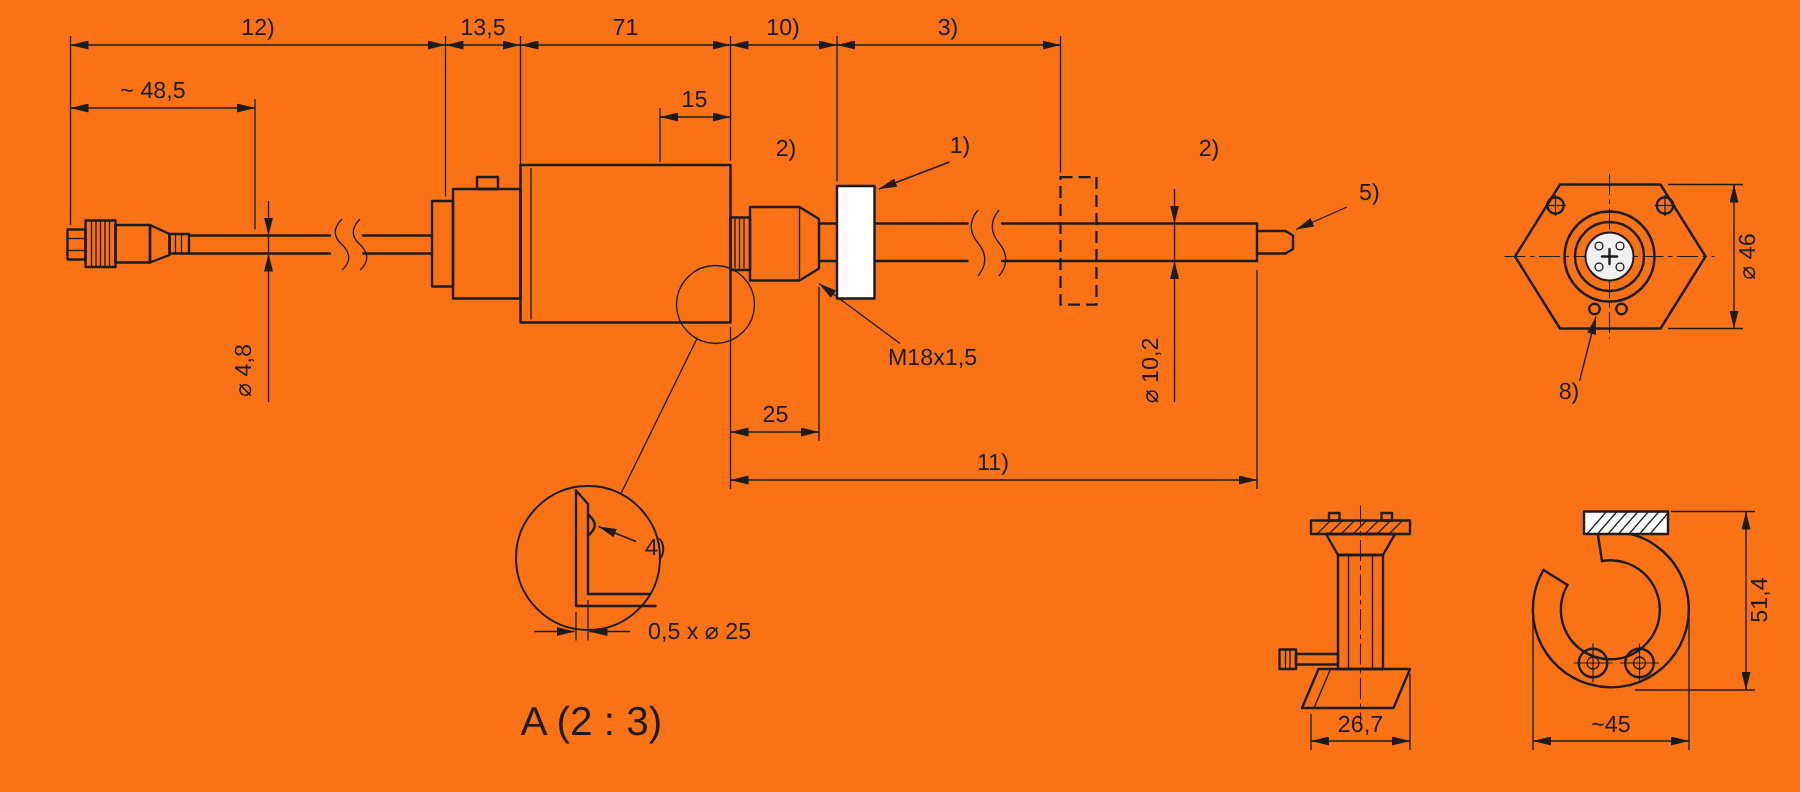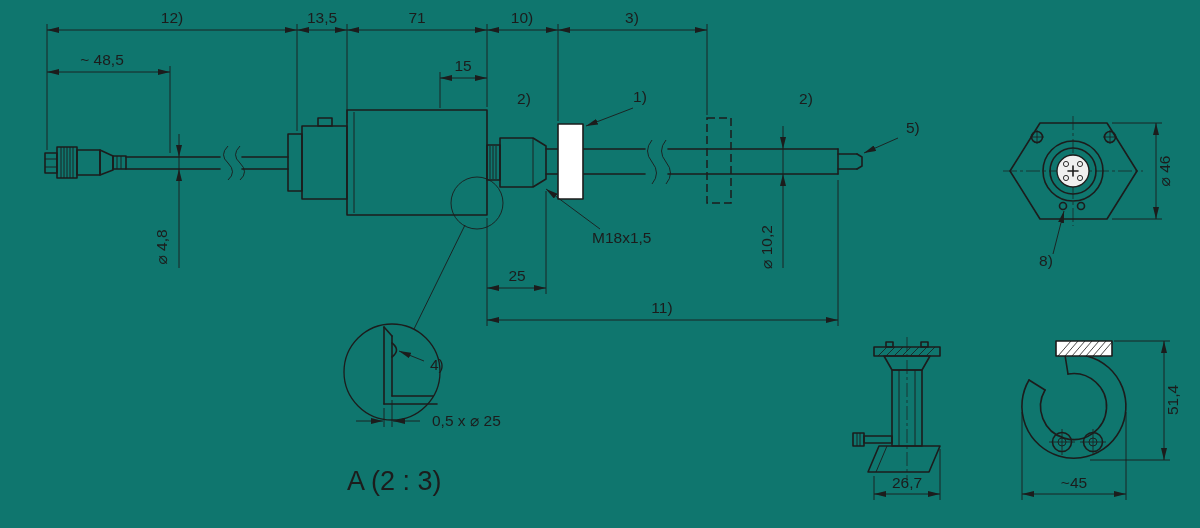--- a/index.html
+++ b/index.html
@@ -1,16 +1,16 @@
 <!DOCTYPE html>
 <html><head>
 <meta charset="utf-8">
 <style>
   html,body{margin:0;padding:0;background:#fff;}
-  .canvas{width:1200px;height:528px;background:#0f766e;position:relative;overflow:hidden;}
+  .canvas{width:1200px;height:528px;background:#f97316;position:relative;overflow:hidden;}
   svg{display:block;}
   svg text{font-family:"Liberation Sans",sans-serif;font-size:15.5px;fill:#1c1c1c;}
   svg text.big{font-size:27px;}
   .p{fill:none;stroke:#1c1c1c;stroke-width:1.6;stroke-linejoin:round;stroke-linecap:round;}
   .pf{fill:#fff;stroke:#1c1c1c;stroke-width:1.6;stroke-linejoin:round;}
   .fill{fill:#f0f0f0;stroke:#1c1c1c;stroke-width:1.3;}
   .t{fill:none;stroke:#1c1c1c;stroke-width:0.9;}
   .d{fill:none;stroke:#1c1c1c;stroke-width:1.5;stroke-dasharray:8 4;}
   .cl{fill:none;stroke:#1c1c1c;stroke-width:0.7;stroke-dasharray:14 3 3 3;}
   .h{fill:none;stroke:#1c1c1c;stroke-width:0.8;}

